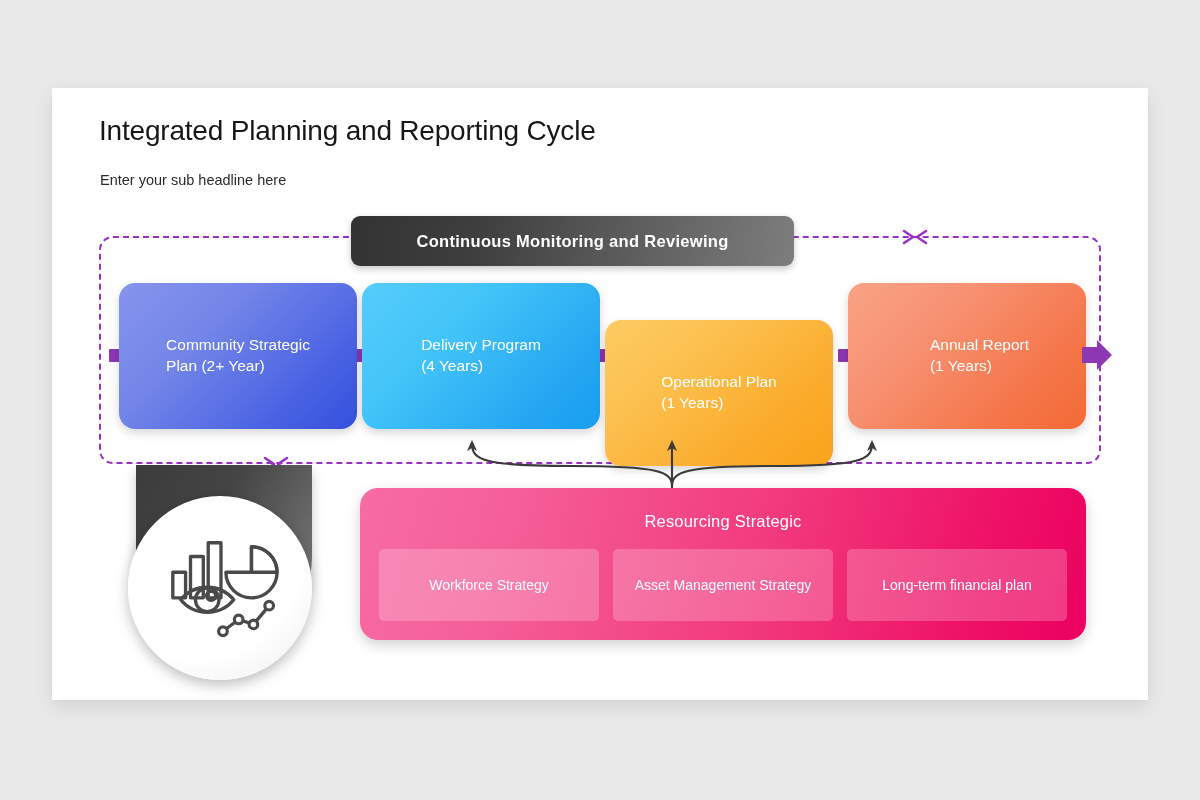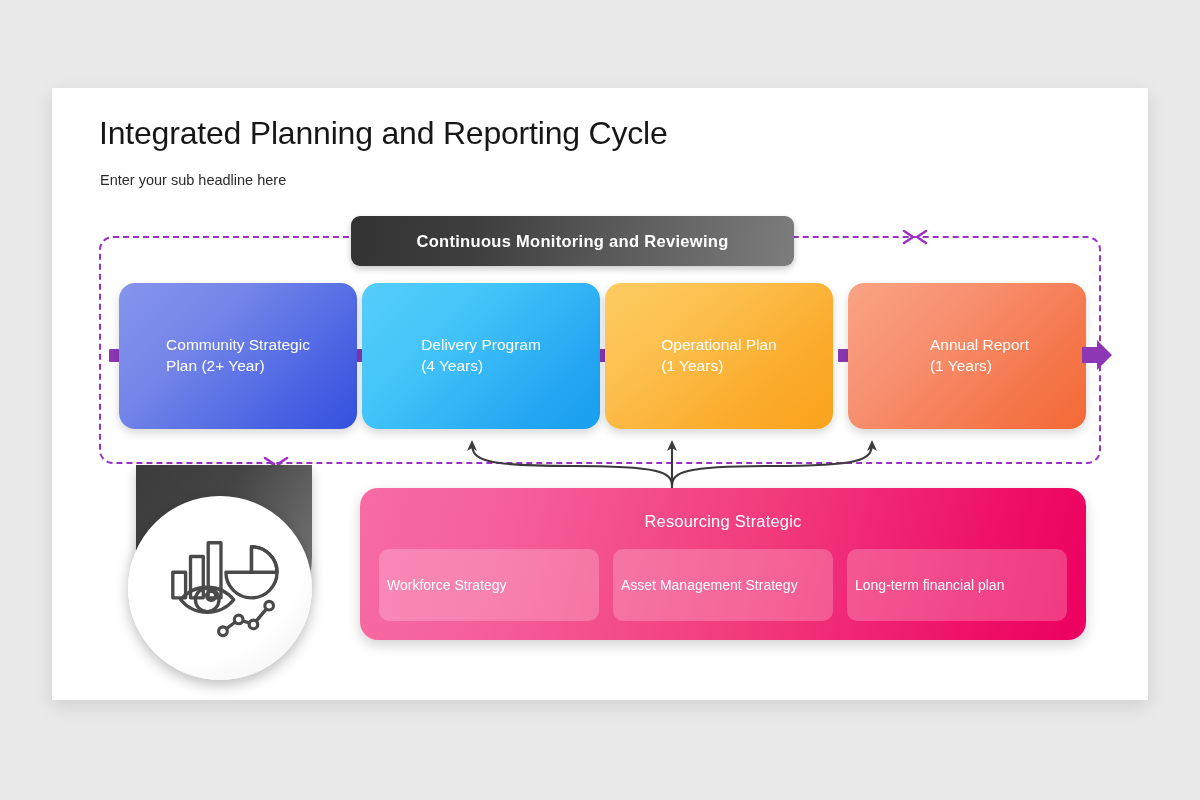--- a/index.html
+++ b/index.html
@@ -16,21 +16,21 @@
     position: absolute;
     left: 52px; top: 88px;
     width: 1096px; height: 612px;
     background: #ffffff;
     box-shadow: 0 6px 18px rgba(0,0,0,.10);
   }
 
   
   .title {
     position: absolute; left: 47px; top: 27px;
-    font-size: 32px; font-weight: 400; color: #171717;
+    font-size: 28px; font-weight: 400; color: #171717;
     letter-spacing: -0.2px; white-space: nowrap;
   }
   .subtitle {
     position: absolute; left: 48px; top: 84px;
     font-size: 14.5px; font-weight: 400; color: #2b2b2b;
     white-space: nowrap;
   }
 
   
   .dashed-loop {
@@ -67,21 +67,21 @@
     display: flex; align-items: center; justify-content: center;
     text-align: left;
     box-shadow: 0 4px 10px rgba(0,0,0,.16);
   }
   .card-label {
     color: #ffffff; font-size: 15.5px; line-height: 1.35; font-weight: 400;
     padding: 0 14px;
   }
   .card.c0 { left: 67px;  width: 238px; background: linear-gradient(135deg,#8694ec 0%, #7385e8 35%, #4a63e3 75%, #3450dd 100%); }
   .card.c1 { left: 310px; width: 238px; background: linear-gradient(135deg,#55cdfb 0%, #43c4f8 35%, #25a6f2 78%, #179fef 100%); }
-  .card.c2 { left: 553px; width: 228px; background: linear-gradient(140deg,#fdcb62 0%, #fcc04f 32%, #fbab2b 72%, #f9a31b 100%); }
+  .card.c2 { left: 553px; width: 228px; background: linear-gradient(140deg,#fdcb62 0%, #fcc04f 32%, #fbab2b 72%, #f9a31b 100%); margin-top: 37px; }
   .card.c3 { left: 796px; width: 238px; background: linear-gradient(135deg,#f9a384 0%, #f79273 32%, #f5764a 74%, #f36a35 100%); padding-left: 25px; }
 
   
   .nub {
     position: absolute; top: 261px;
     width: 14px; height: 13px; background: #8e37b5; border-radius: 1px;
   }
   .nub.n0 { left: 57px; }
   .nub.n1 { left: 300px; }
   .nub.n2 { left: 543px; }
@@ -125,23 +125,23 @@
     text-align: center; color: #ffffff;
     font-size: 16.5px; font-weight: normal; letter-spacing: .2px;
   }
   .sub-cards {
     position: absolute; left: 19px; top: 61px;
     width: 688px; height: 72px;
     display: flex; gap: 14px;
   }
   .sub-card {
     flex: 1 1 0;
-    border-radius: 10px;
+    border-radius: 5px;
     background: rgba(255,255,255,.22);
-    display: flex; align-items: center; 
+    display: flex; align-items: center; justify-content: center;
     text-align: center;
   }
   .sub-card-label {
     color: #ffffff; font-size: 14px; line-height: 1.35; padding: 0 8px;
   }
 </style>
 </head>
 <body>
 
 <div class="stage">

